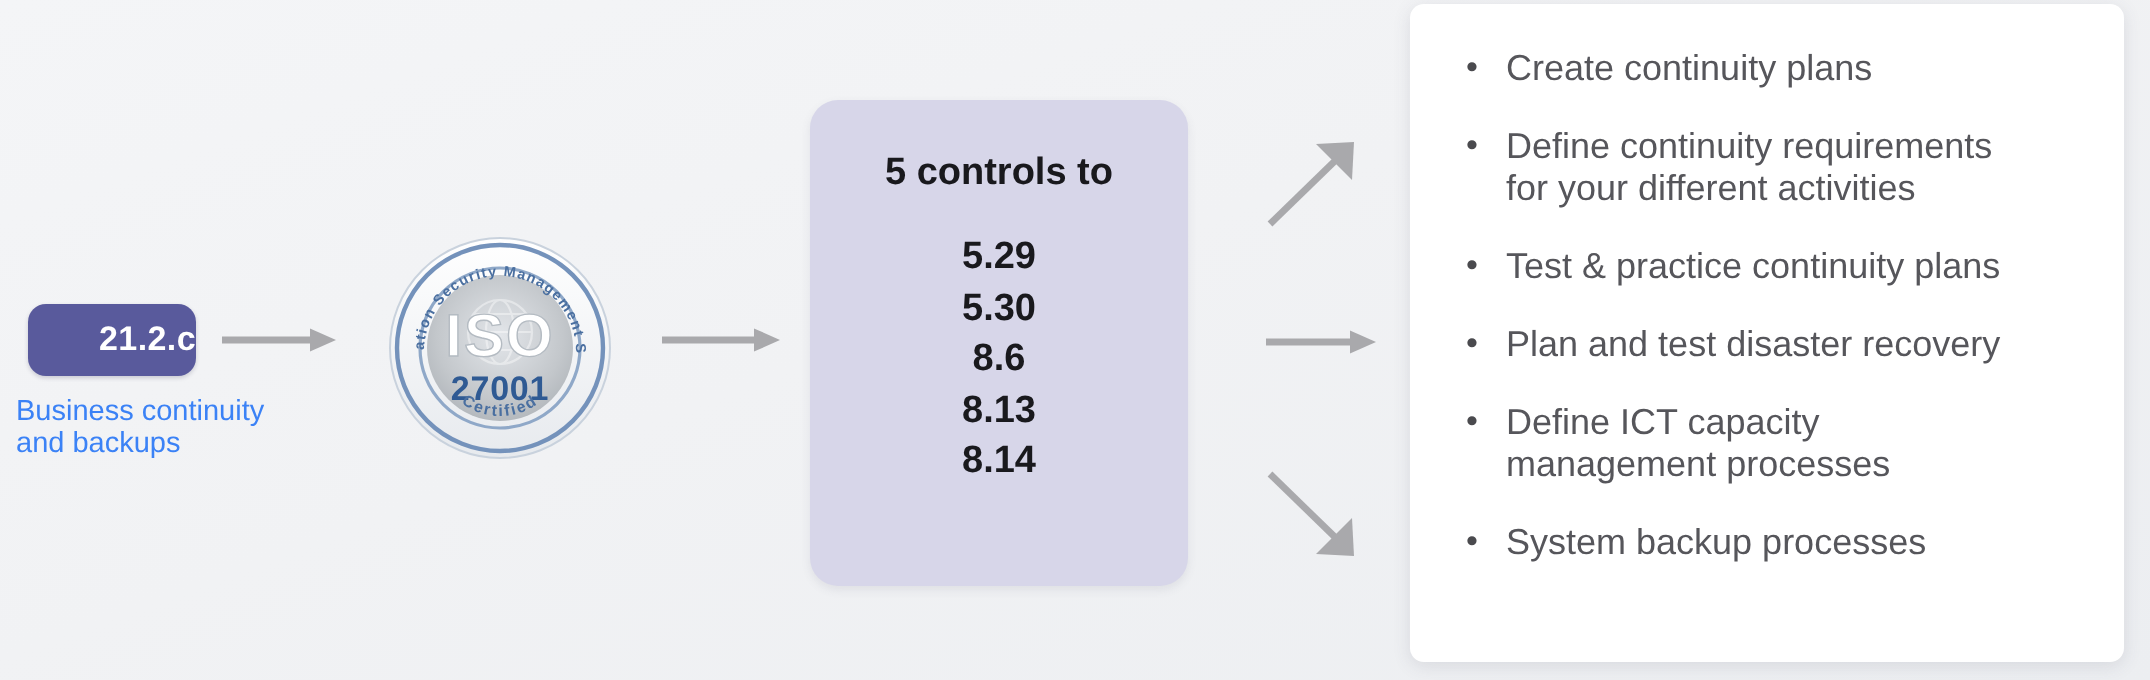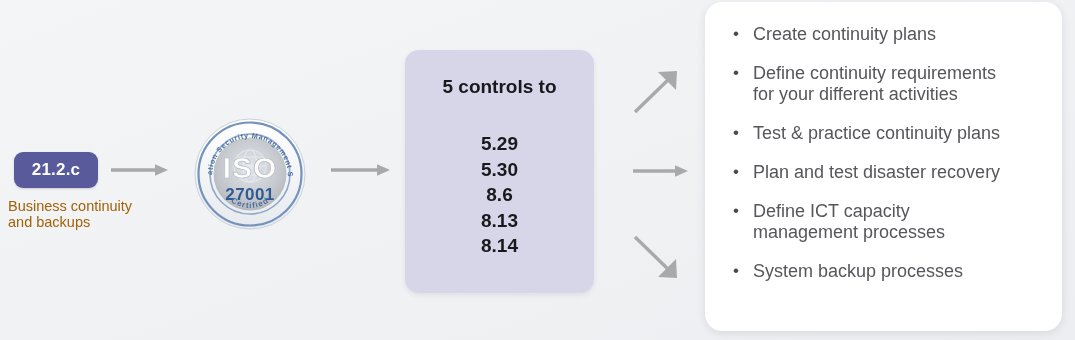--- a/index.html
+++ b/index.html
@@ -23,35 +23,35 @@
   .chip {
     position: absolute;
     left: 14px;
     top: 152px;
     width: 84px;
     height: 36px;
     border-radius: 9px;
     background: #595a9c;
     display: flex;
     align-items: center;
-    justify-content: center;
+    justify-content: flex-end;
     box-shadow: 0 1px 2px rgba(60,60,90,.22);
   }
   .chip-label {
     color: #ffffff;
     font-size: 17px;
     font-weight: bold;
     letter-spacing: .2px;
   }
   .chip-caption {
     position: absolute;
     left: 8px;
     top: 198px;
     width: 175px;
-    color: #a16207;
+    color: #3b82f6;
     font-size: 14.5px;
     line-height: 16px;
     white-space: pre-line;
   }
 
   
   .arrow {
     position: absolute;
   }
   .arrow svg { display: block; overflow: visible; }
@@ -85,36 +85,36 @@
     color: #19191d;
     line-height: 24px;
   }
   .panel-subtitle {
     font-size: 19px;
     font-weight: normal;
     color: #26262b;
     line-height: 25px;
   }
   .panel-controls {
-    margin-top: 32px;
+    margin-top: 17px;
     font-size: 19px;
     font-weight: bold;
     color: #19191d;
     line-height: 25.5px;
   }
 
   
   .card {
     position: absolute;
     left: 705px;
     top: 2px;
     width: 357px;
     height: 329px;
     background: #ffffff;
-    border-radius: 17px;
+    border-radius: 7px;
     box-shadow: 0 2px 9px rgba(70,70,90,.13);
     box-sizing: border-box;
     padding: 22px 16px 32px 26px;
   }
   .bullet-list {
     list-style: none;
     margin: 0;
     padding: 0;
   }
   .bullet-item {

